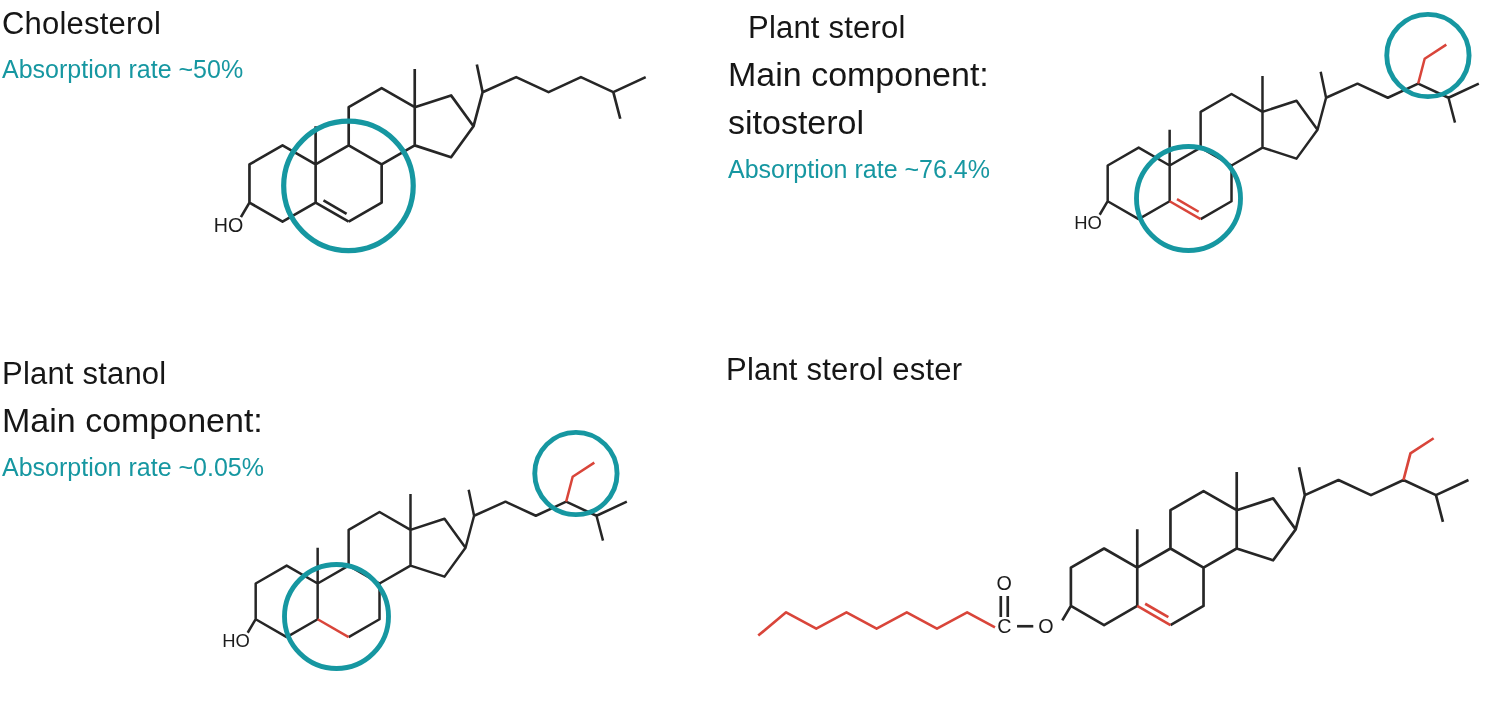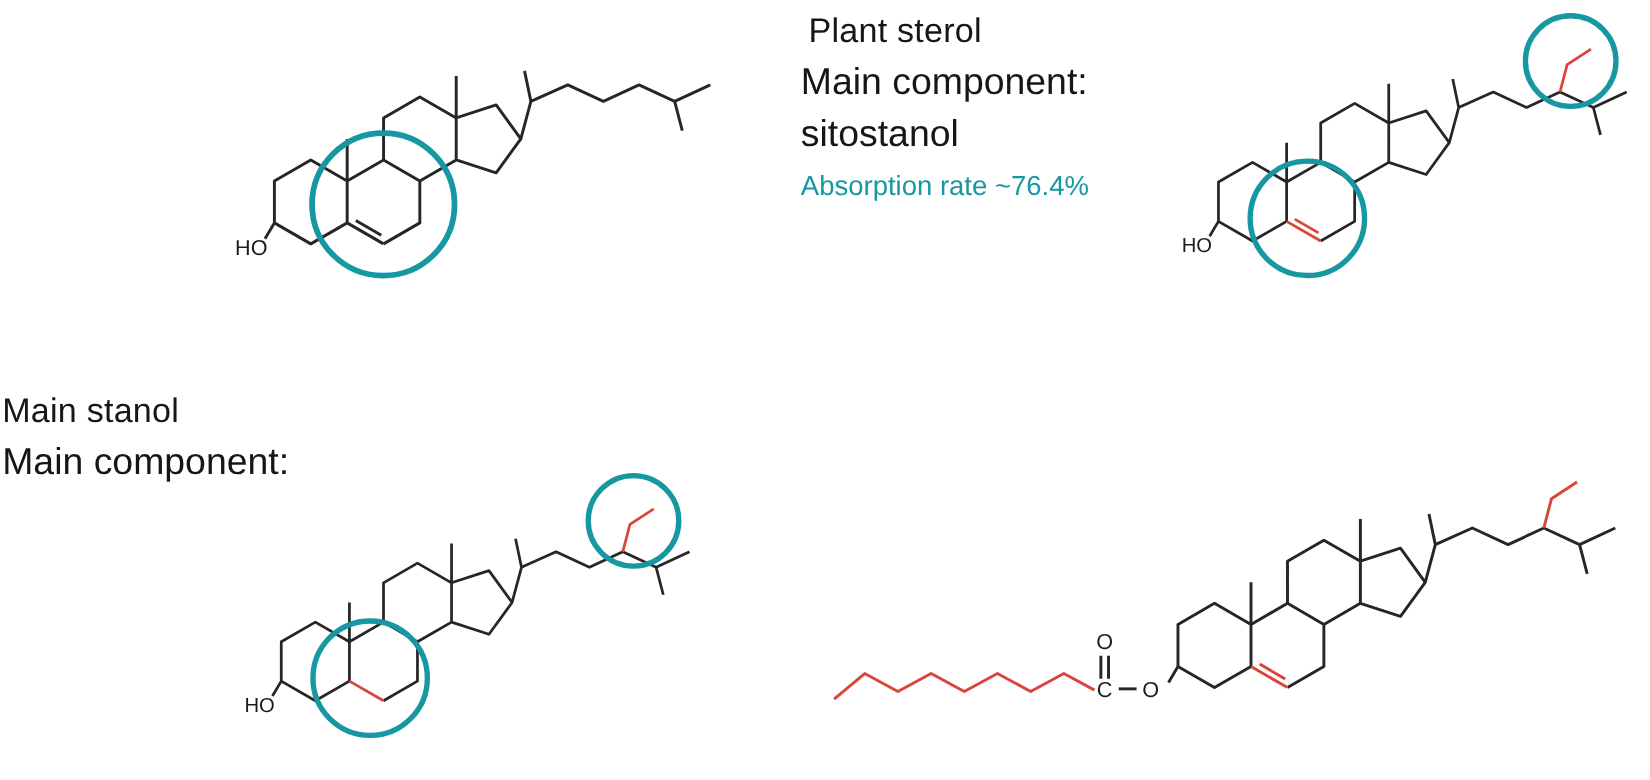--- a/index.html
+++ b/index.html
@@ -22,21 +22,21 @@
     color:#161616;
     line-height:1.15;
     margin-top:9px;
   }
   .absorption{
     font-size:25px;
     color:#1697A1;
     line-height:1.15;
     margin-top:13px;
   }
-  .indent{margin-left:7px;}
+  .indent{margin-left:20px;}
   svg{position:absolute;overflow:visible;}
   svg text{
     font-family:"Liberation Sans", sans-serif;
     font-size:17px;
     fill:#1c1c1c;
   }
   .bond{stroke:#262626;stroke-width:2.3;fill:none;stroke-linejoin:round;}
   .bond-red{stroke:#D9453A;stroke-width:2.3;fill:none;stroke-linejoin:round;}
   .hl-circle{stroke:#1697A1;stroke-width:4.5;fill:none;}
 </style>
@@ -58,60 +58,68 @@
           M233,131 L262,118 L290,131 L318,118 L346,131 L374,118
           M346,131 L352,154
           M31.4,226.5 L24,239"></path>
       </g>
       <path id="delta-edge" d="M117.2,243 L88.6,226.5"></path>
       <path id="delta-inner" d="M95.4,224.6 L115.4,236.2"></path>
       <path id="ethyl-group" d="M318,118 L324,95 L344,82"></path>
     </defs>
   </svg>
 
+  <div class="txt-block" style="left:2px;top:6px;">
+    <div class="panel-title">Cholesterol</div>
+    <div class="absorption">Absorption rate ~50%</div>
+  </div>
 
   <svg style="left:190px;top:54px;" width="480" viewBox="-20 98 415 180">
     <use href="#steroid-core"></use>
     <use href="#delta-edge" class="bond"></use>
     <use href="#delta-inner" class="bond"></use>
     <circle class="hl-circle" cx="117" cy="212" r="56"></circle>
     <text x="26" y="252" text-anchor="end">HO</text>
   </svg>
 
   <div class="txt-block" style="left:728px;top:10px;">
     <div class="panel-title indent">Plant sterol</div>
     <div class="panel-sub">Main component:</div>
-    <div class="panel-sub">sitostanol</div>
+    <div class="panel-sub">sitosterol</div>
     <div class="absorption">Absorption rate ~76.4%</div>
   </div>
 
   <svg style="left:1052px;top:10px;" width="455" viewBox="-20 50 420 226">
     <use href="#steroid-core"></use>
     <use href="#delta-edge" class="bond-red"></use>
     <use href="#delta-inner" class="bond-red"></use>
     <use href="#ethyl-group" class="bond-red"></use>
     <circle class="hl-circle" cx="106" cy="224" r="48"></circle>
     <circle class="hl-circle" cx="327" cy="92" r="38"></circle>
     <text x="26" y="252" text-anchor="end">HO</text>
   </svg>
 
   <div class="txt-block" style="left:2px;top:356px;">
-    <div class="panel-title">Main stanol</div>
+    <div class="panel-title">Plant stanol</div>
     <div class="panel-sub">Main component:</div>
+    <div class="absorption">Absorption rate ~0.05%</div>
   </div>
 
   <svg style="left:200px;top:428px;" width="455" viewBox="-20 50 420 226">
     <use href="#steroid-core"></use>
     <use href="#delta-edge" class="bond-red"></use>
     <use href="#ethyl-group" class="bond-red"></use>
     <circle class="hl-circle" cx="106" cy="224" r="48"></circle>
     <circle class="hl-circle" cx="327" cy="92" r="38"></circle>
     <text x="26" y="252" text-anchor="end">HO</text>
   </svg>
 
+  <div class="txt-block" style="left:726px;top:352px;">
+    <div class="panel-title">Plant sterol ester</div>
+  </div>
 
   <svg style="left:742px;top:422px;" width="752" viewBox="-252 68 648 196">
     <use href="#steroid-core"></use>
     <use href="#delta-edge" class="bond-red"></use>
     <use href="#delta-inner" class="bond-red"></use>
     <use href="#ethyl-group" class="bond-red"></use>
 
     <text x="10" y="250" text-anchor="middle">O</text>
     <path class="bond" d="M-1,244 L-15,244"></path>
     <text x="-26" y="250" text-anchor="middle">C</text>

